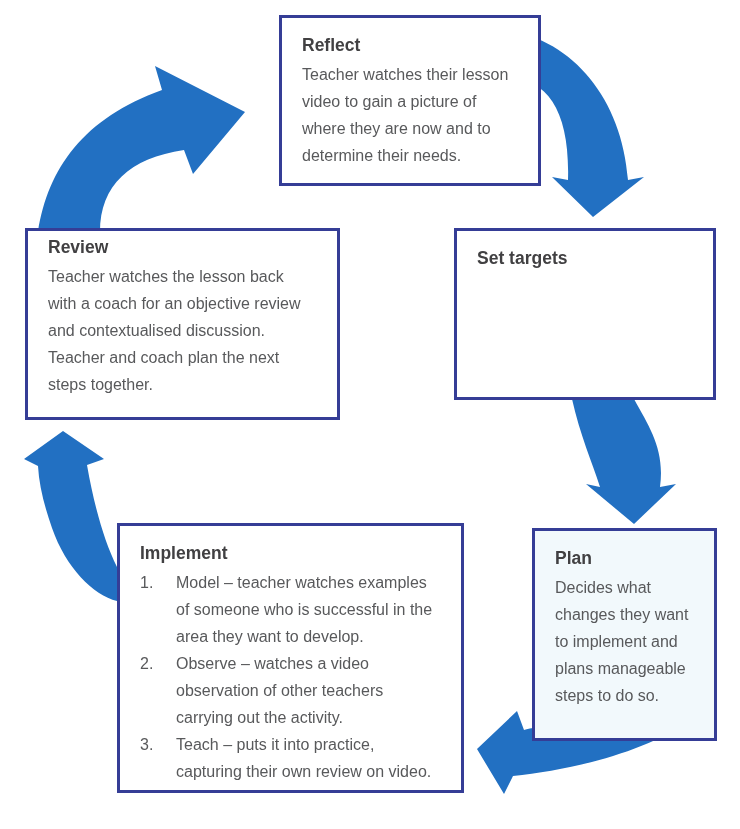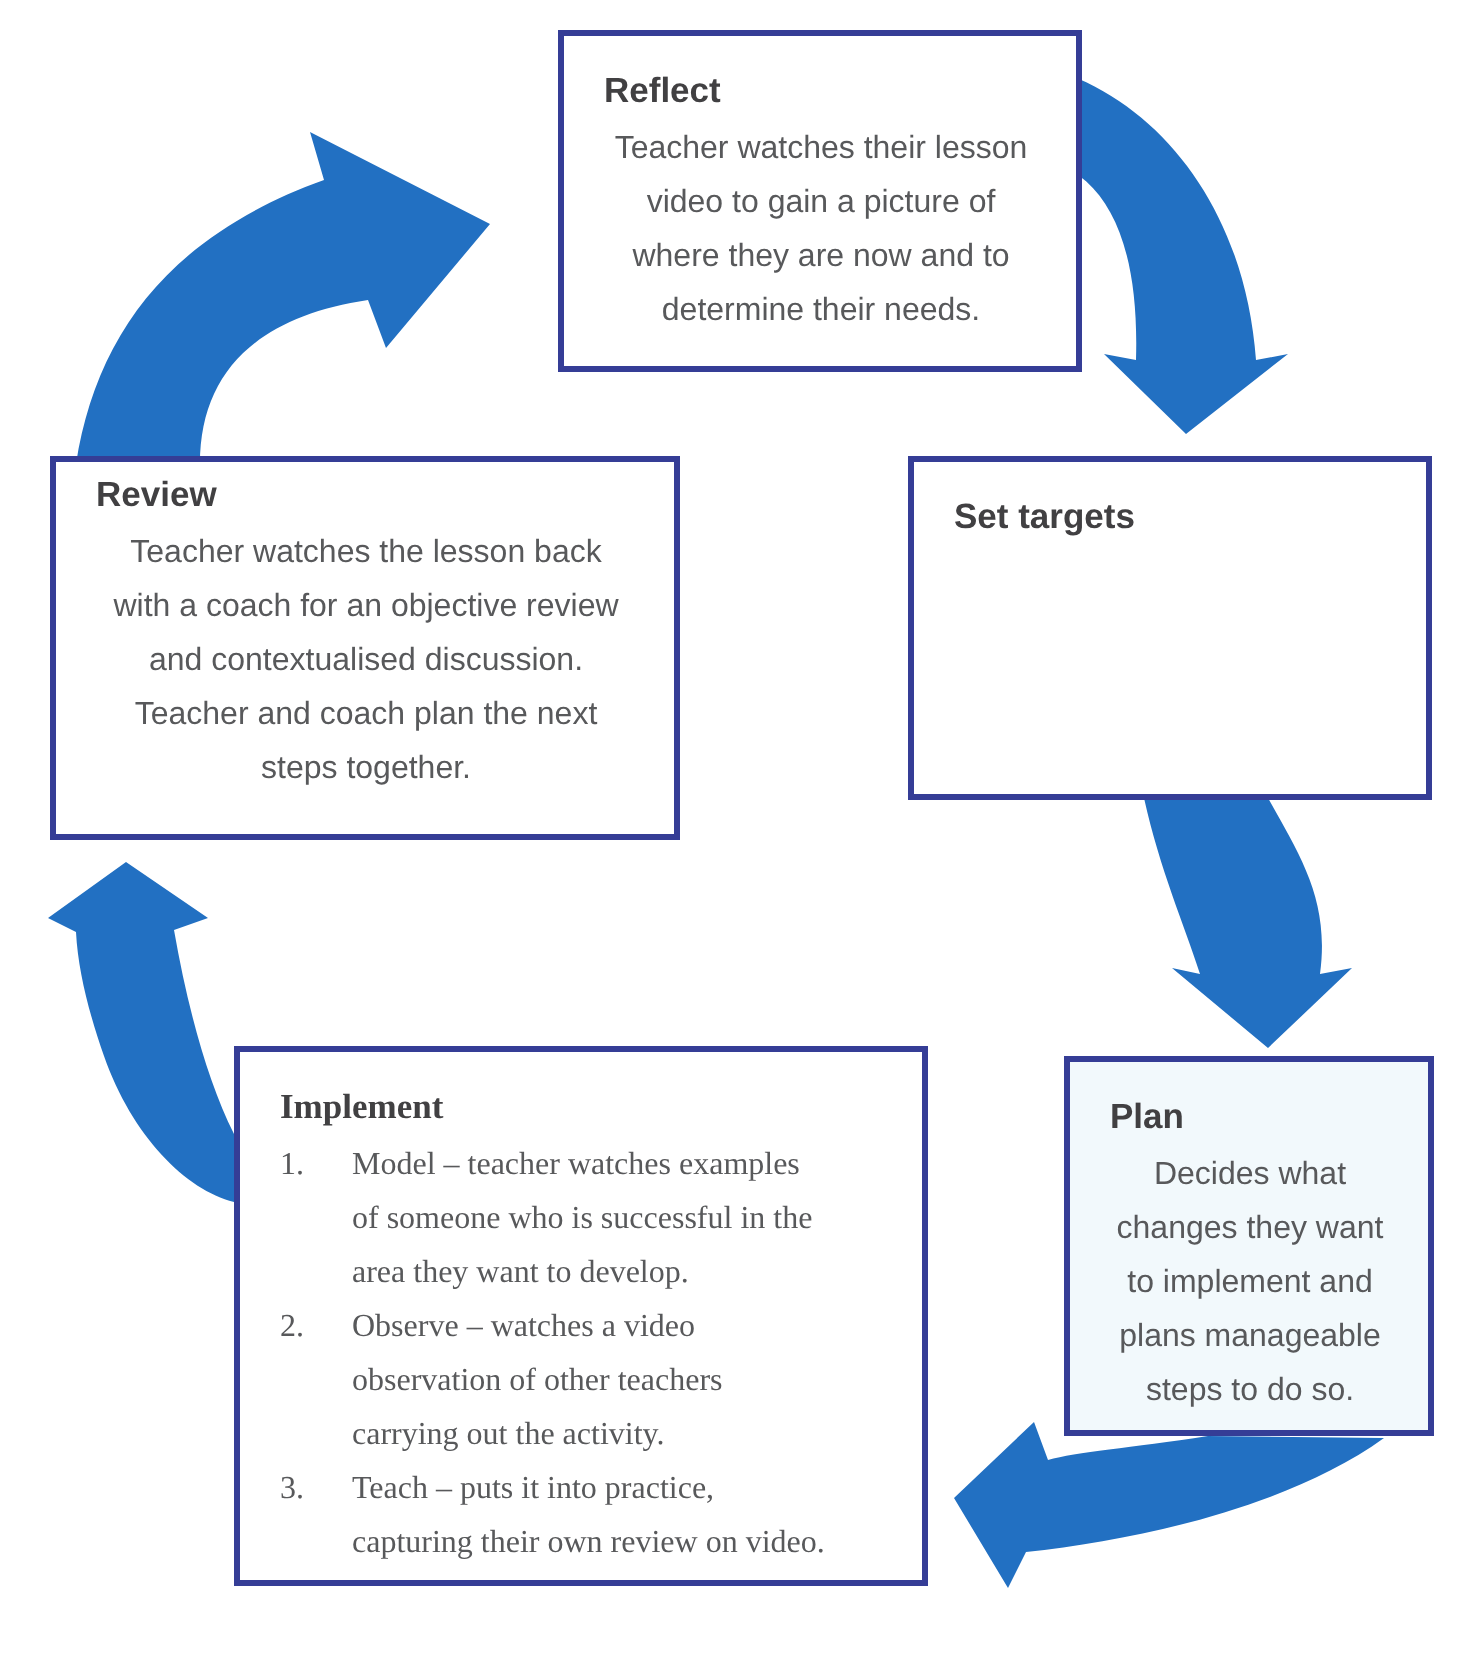--- a/index.html
+++ b/index.html
@@ -30,26 +30,25 @@
     font-size: 17.5px;
     line-height: 25px;
     font-weight: bold;
     color: #414042;
   }
   .box .body {
     font-size: 16px;
     line-height: 27px;
     color: #58595b;
     white-space: pre-line;
-    text-align: center;
   }
   #box-reflect      { left: 245px; top: 15px;  width: 262px; height: 171px; margin-left: 34px; }
   #box-set-targets  { left: 454px; top: 228px; width: 262px; height: 172px; }
-  #box-plan         { left: 532px; top: 528px; width: 185px; height: 190px; background: #f2f9fc; }
-  #box-implement    { left: 117px; top: 523px; width: 347px; height: 270px; font-family: Liberation Serif, serif; }
+  #box-plan         { left: 532px; top: 528px; width: 185px; height: 213px; background: #f2f9fc; }
+  #box-implement    { left: 117px; top: 523px; width: 347px; height: 270px; }
   #box-review       { left: 25px;  top: 228px; width: 315px; height: 192px; padding-top: 4px; }
   .olist {
     display: grid;
     grid-template-columns: 36px 1fr;
     font-size: 16px;
     line-height: 27px;
     color: #58595b;
   }
   .olist .num   { color: #58595b; }
   .olist .itext { white-space: pre-line; }

